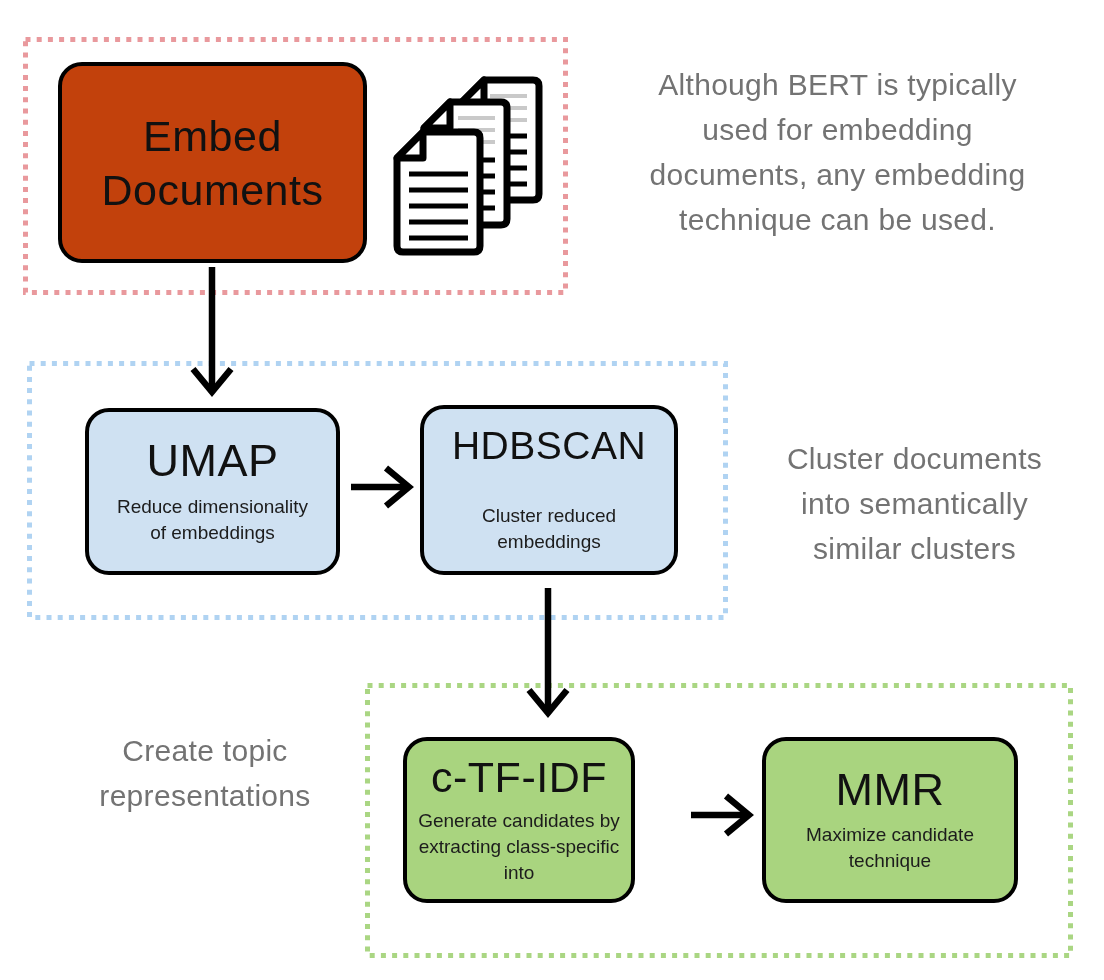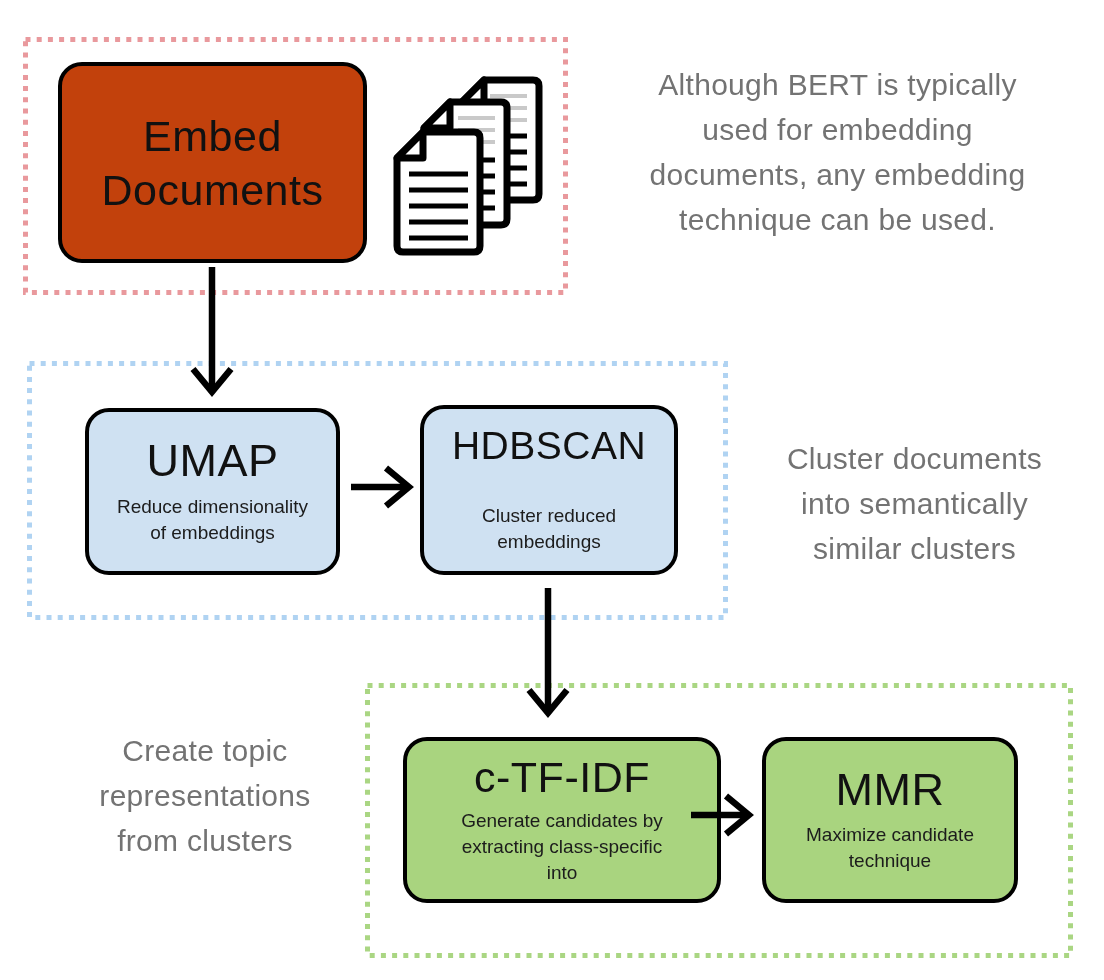--- a/index.html
+++ b/index.html
@@ -12,21 +12,21 @@
 
   
   .node{
     position:absolute;border:4px solid #000;border-radius:24px;
     display:flex;flex-direction:column;align-items:center;justify-content:center;
     text-align:center;box-sizing:border-box;
   }
   .node-embed{left:58px;top:62px;width:309px;height:201px;background:#c2410c;}
   .node-umap{left:85px;top:408px;width:255px;height:167px;background:#cfe1f2;}
   .node-hdbscan{left:420px;top:405px;width:258px;height:170px;background:#cfe1f2;gap:28px;}
-  .node-ctfidf{left:403px;top:737px;width:318px;height:166px;background:#a9d47f;}
+  .node-ctfidf{left:403px;top:737px;width:232px;height:166px;background:#a9d47f;}
   .node-mmr{left:762px;top:737px;width:256px;height:166px;background:#a9d47f;align-items:center;}
 
   .big-title{font-size:43px;line-height:54px;color:#111;letter-spacing:.5px;}
   .title{color:#111;letter-spacing:.5px;line-height:1.08;}
   .node-umap .title{font-size:45px;}
   .node-hdbscan .title{font-size:39px;}
   .node-ctfidf .title{font-size:43px;}
   .node-mmr .title{font-size:45px;}
   .subtitle{font-size:19px;line-height:26px;color:#1c1c1c;margin-top:8px;}
 
@@ -175,16 +175,15 @@
     <div class="title">MMR</div>
     <div class="subtitle">
       <div>Maximize candidate</div>
       <div>technique</div>
     </div>
   </div>
 
   <div class="annotation annotation-topics">
     <div>Create topic</div>
     <div>representations</div>
-    <div>from clusters</div>
   </div>
 
 </div>
 
 </body></html>

